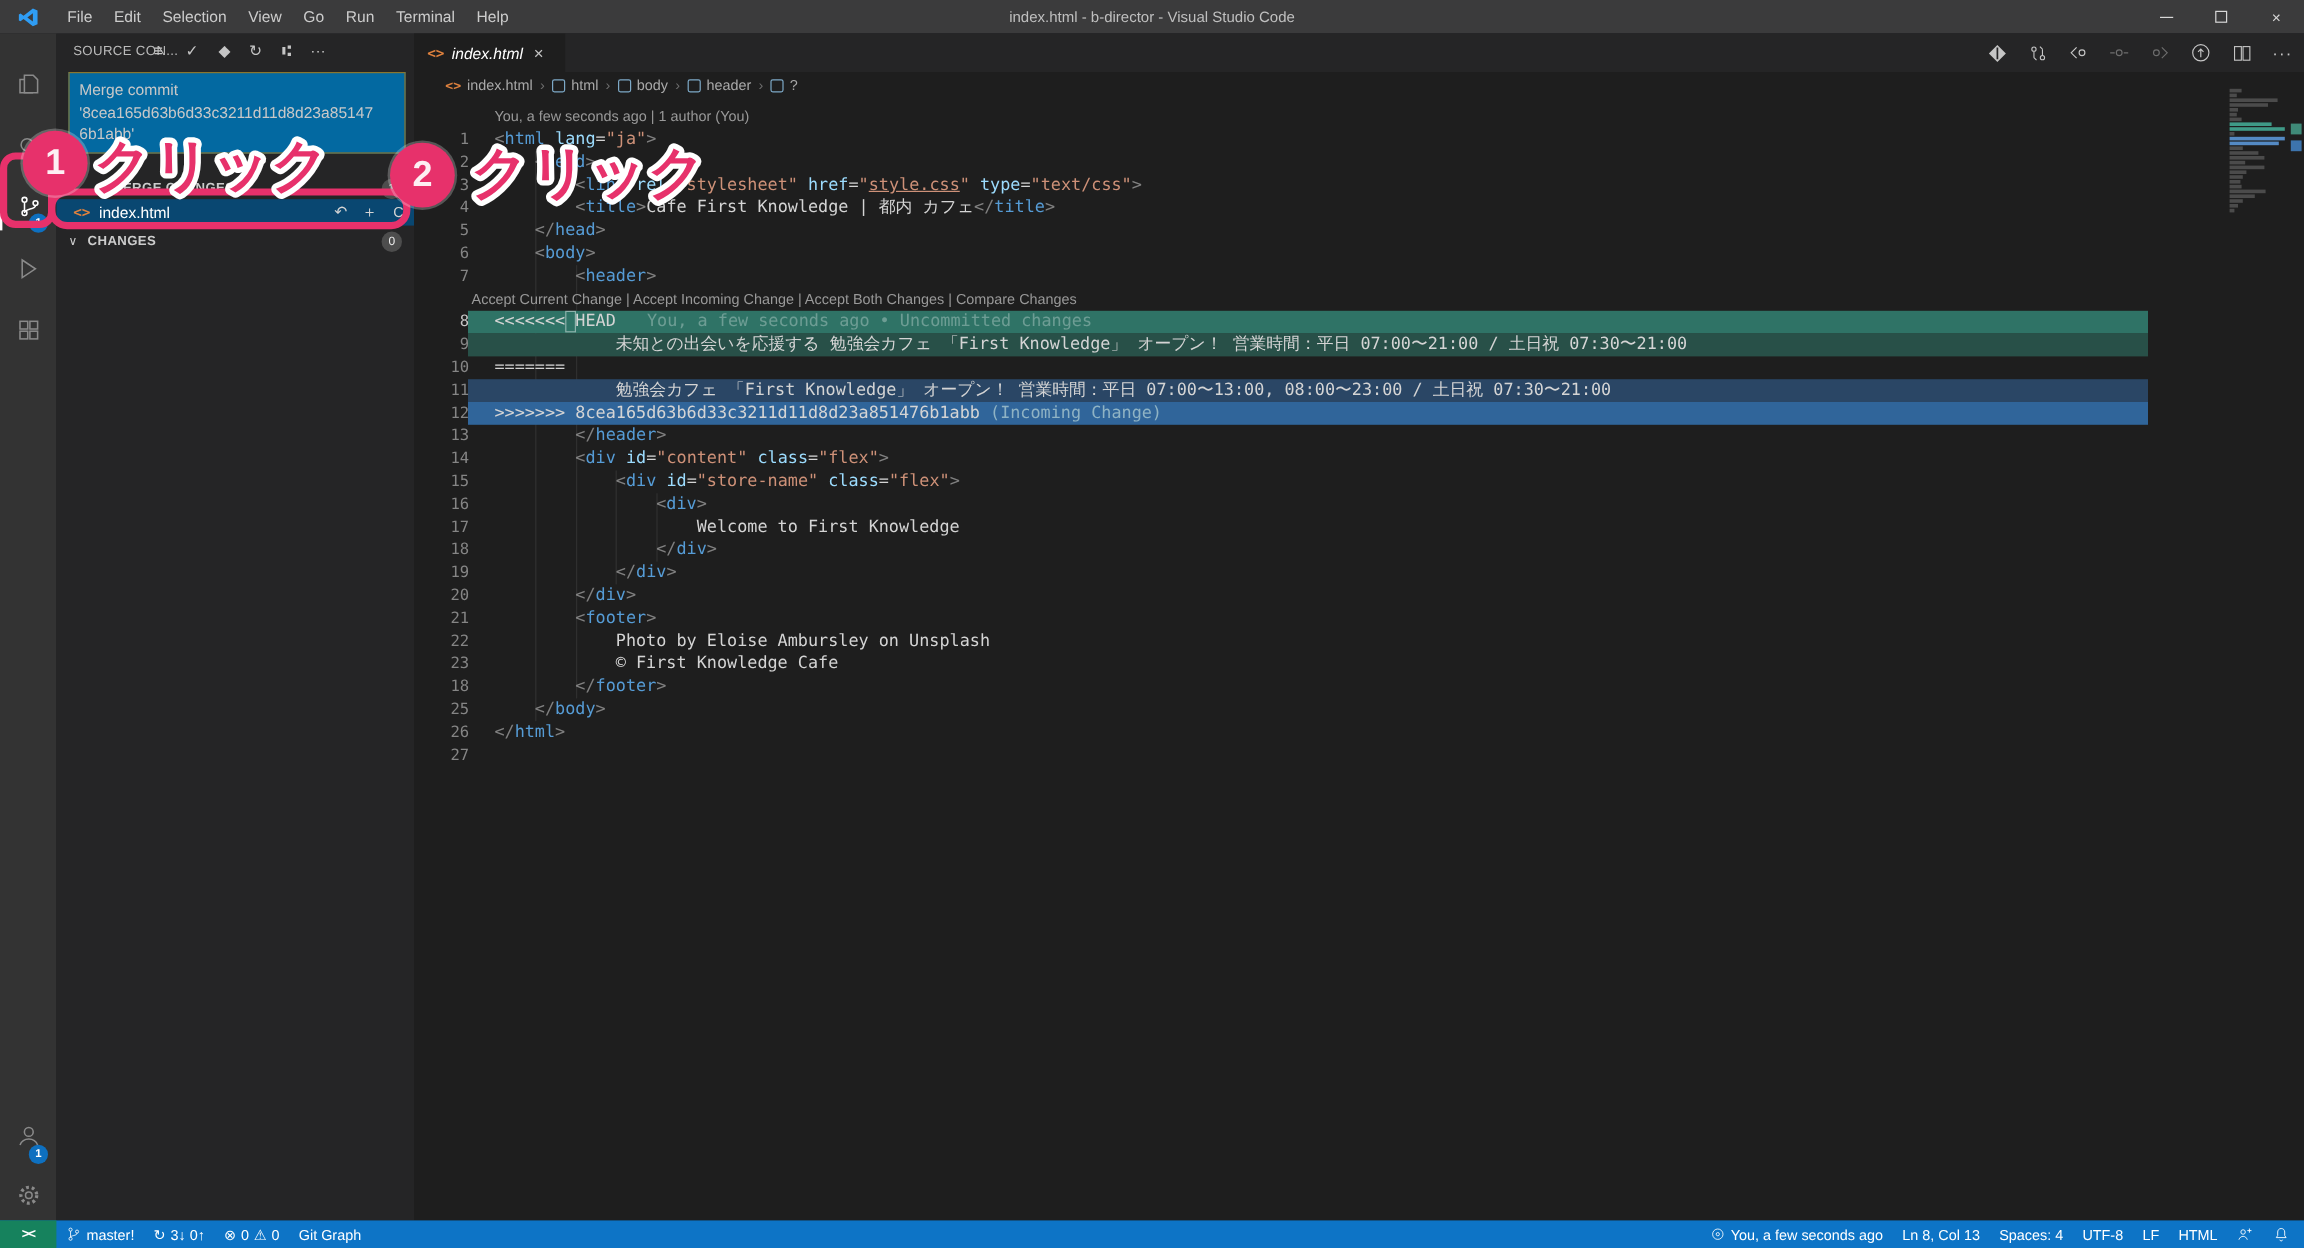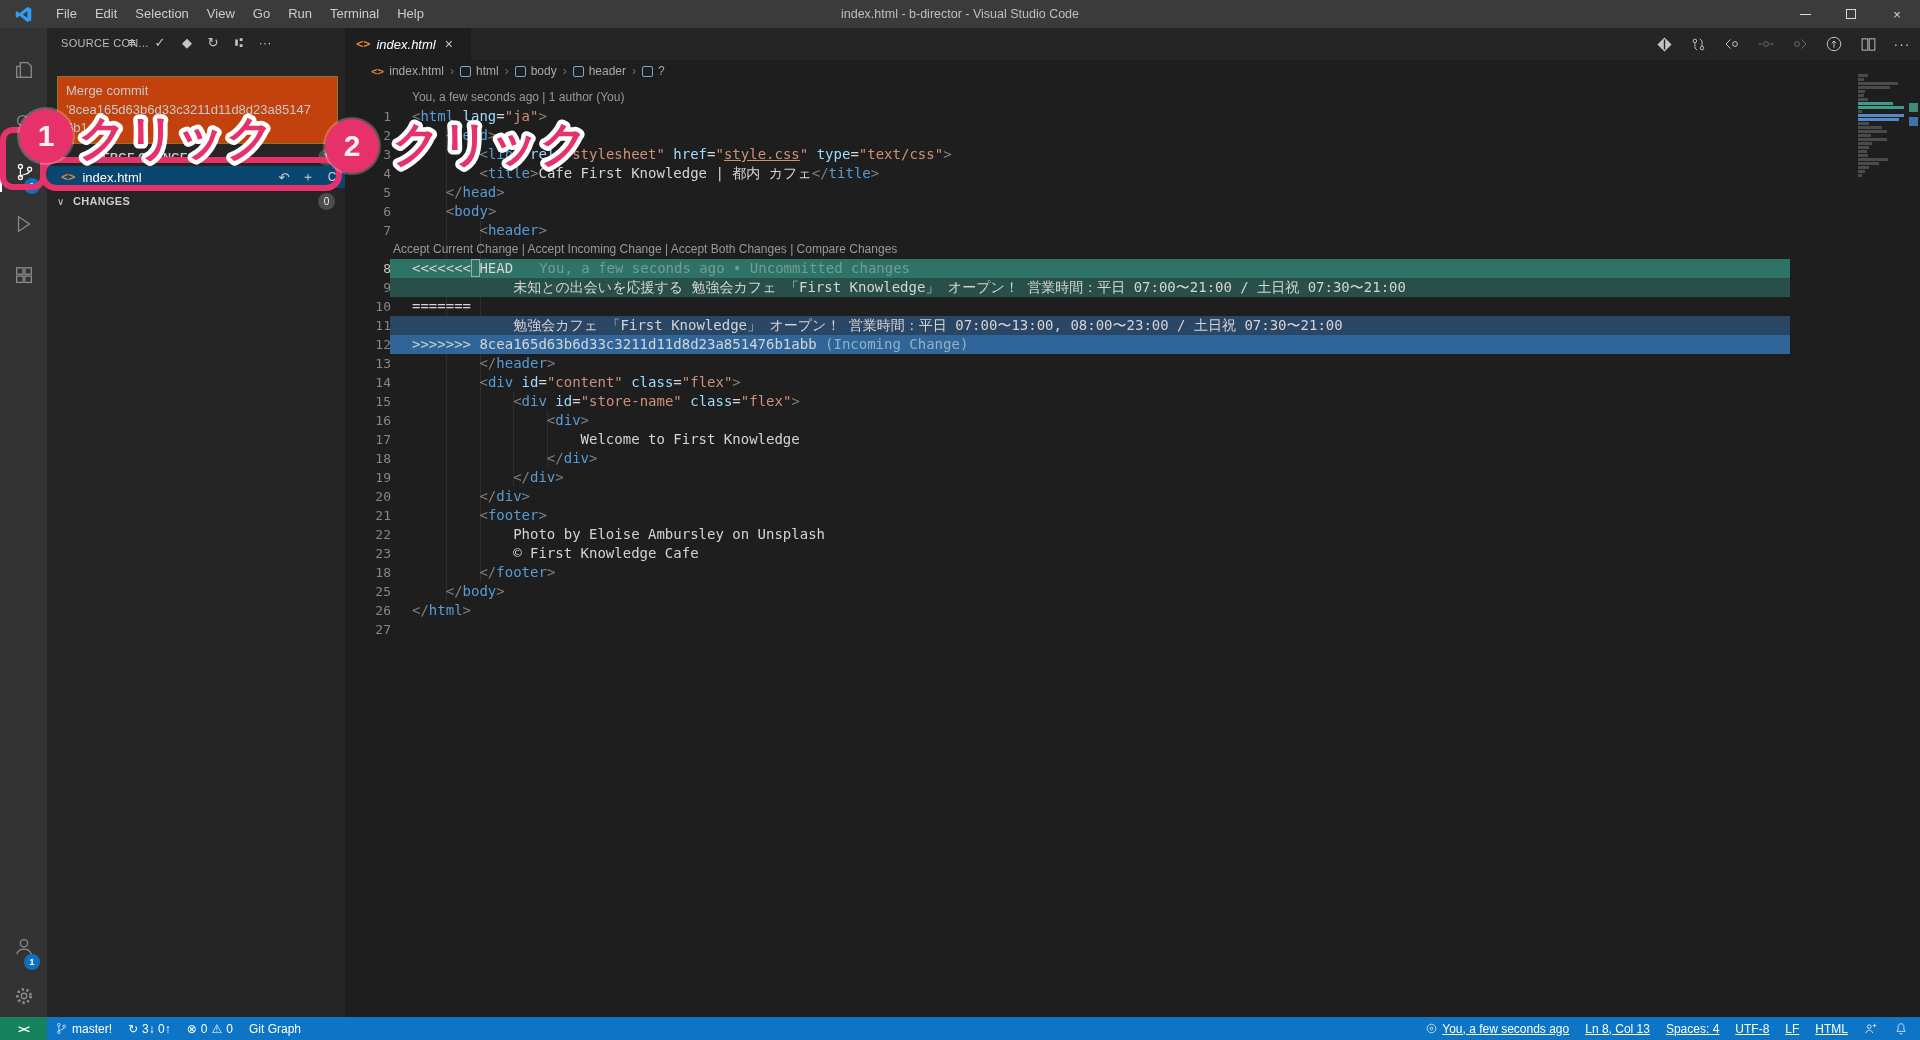--- a/index.html
+++ b/index.html
@@ -26,21 +26,21 @@
   .act-icon { left:0; width:47px; height:40px; display:flex; align-items:center; justify-content:center; color:#868686; }
   .act-icon svg { stroke:#8a8a8a; fill:none; stroke-width:1.4; }
   .act-icon.active { border-left:2px solid #ffffff; }
   .act-icon.active svg { stroke:#ffffff; }
   .act-badge { position:absolute; width:16px; height:16px; border-radius:50%; background:#0e70c0; color:#fff; font-size:9.5px; line-height:16px; text-align:center; font-weight:bold; }
 
   
   #sidebar { left:47px; top:28px; width:298px; height:989px; background:#252526; }
   #sc-title { left:14px; top:9px; font-size:11px; color:#bbbbbb; letter-spacing:.3px; }
   .sc-tool { top:6px; width:18px; height:18px; color:#c5c5c5; text-align:center; line-height:18px; font-size:13px; }
-  #commit-box { left:10px; top:48px; width:281px; height:68px; background:#c2410c; border:1px solid #8a762d; padding:5px 8px; overflow:hidden; }
+  #commit-box { left:10px; top:32px; width:281px; height:68px; background:#0369a1; border:1px solid #8a762d; padding:5px 8px; overflow:hidden; }
   #commit-box div { font-size:13px; line-height:18.5px; color:#c8c8c8; white-space:nowrap; }
   .section-row { left:0; width:298px; height:22px; display:flex; align-items:center; }
   .chev { margin-left:10px; width:14px; color:#cccccc; font-size:10px; }
   .section-label { font-weight:bold; font-size:11px; color:#cccccc; margin-left:2px; letter-spacing:.3px; }
   .section-badge { position:absolute; right:10px; width:17px; height:17px; border-radius:50%; background:#4d4d4d; color:#eee; font-size:10px; line-height:17px; text-align:center; }
   #file-row { left:0; top:138px; width:298px; height:22px; background:#094771; display:flex; align-items:center; }
   .file-icon { margin-left:14px; color:#e0823e; font-family:"DejaVu Sans Mono",monospace; font-size:12px; font-weight:bold; }
   #file-row .file-label { margin-left:7px; color:#ffffff; font-size:13px; }
   .row-action { position:absolute; width:18px; text-align:center; color:#d4d4d4; font-size:13px; }
 
@@ -84,21 +84,21 @@
   .mm-row { position:absolute; height:2.5px; background:#777; opacity:.5; }
   .mm-row.mm-teal { background:#45b09a; opacity:.85; }
   .mm-row.mm-blue { background:#5a96d6; opacity:.9; }
   .ruler-mark { position:absolute; left:1564px; width:9px; }
   .rm-teal { background:#3f8a78; } .rm-blue { background:#3d74ad; }
 
   
   #statusbar { left:0; top:1017px; width:1920px; height:23px; background:var(--sbblue,#0d74c6); display:flex; align-items:center; color:#ffffff; font-size:12px; }
   #remote-ind { width:47px; height:23px; background:#16825d; display:flex; align-items:center; justify-content:center; font-weight:bold; font-size:11px; letter-spacing:-1px; }
   .sb-item { padding:0 8px; display:flex; align-items:center; gap:4px; white-space:nowrap; }
-  .sb-right { margin-left:auto; display:flex; align-items:flex-end;text-decoration:underline; }
+  .sb-right { margin-left:auto; display:flex; align-items:flex-end; }
   .sb-ico { font-size:12px; }
   #statusbar svg { stroke:#ffffff; fill:none; stroke-width:1.3; }
 
   
   .ann { z-index:60; }
   .ann-box { border:6px solid var(--accent,#e7316b); border-radius:13px; background:transparent; }
   .ann-circle { width:54px; height:54px; border-radius:50%; background:var(--accent,#e7316b); color:rgba(255,255,255,0.92); font-size:30px; font-weight:bold; display:flex; align-items:center; justify-content:center; box-shadow:0 0 0 2px rgba(255,255,255,0.25); }
   .ann-svg text { font-family:"DejaVu Sans","Liberation Sans",sans-serif; font-weight:bold; font-size:48px;
     fill:var(--accent,#e7316b); stroke:#ffffff; stroke-width:9px; stroke-linejoin:round; paint-order:stroke fill; }
 </style>

